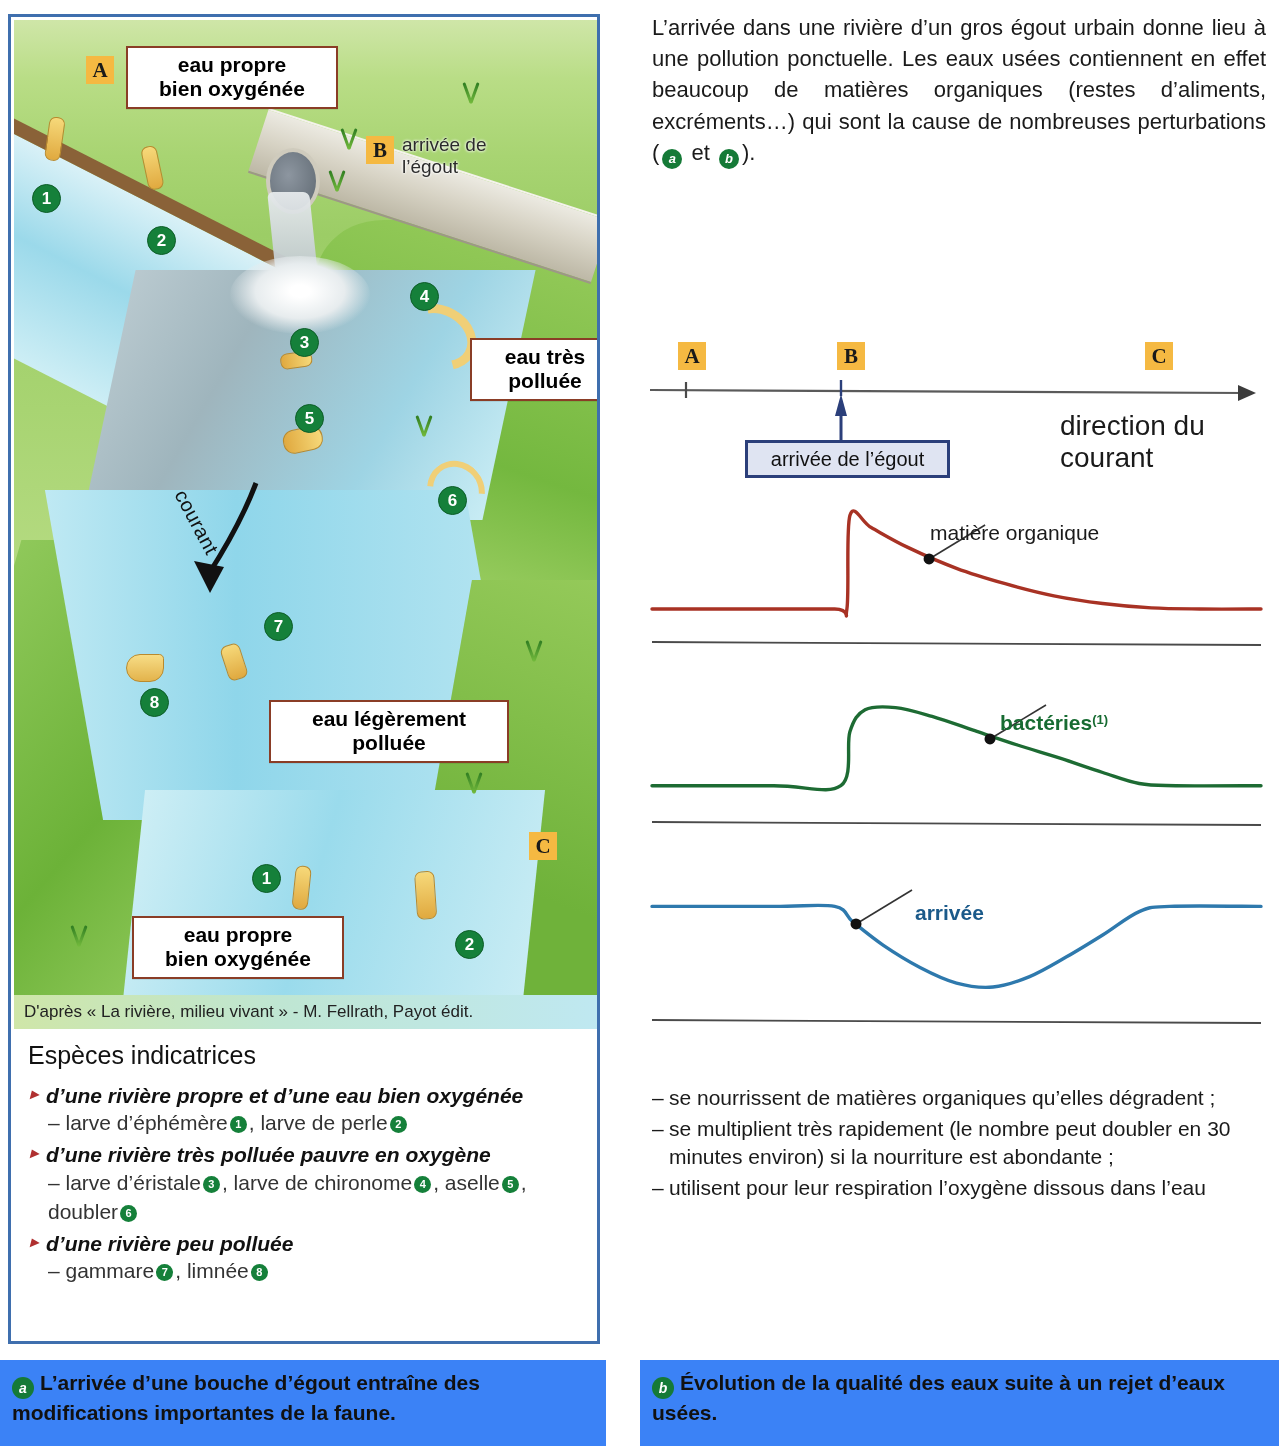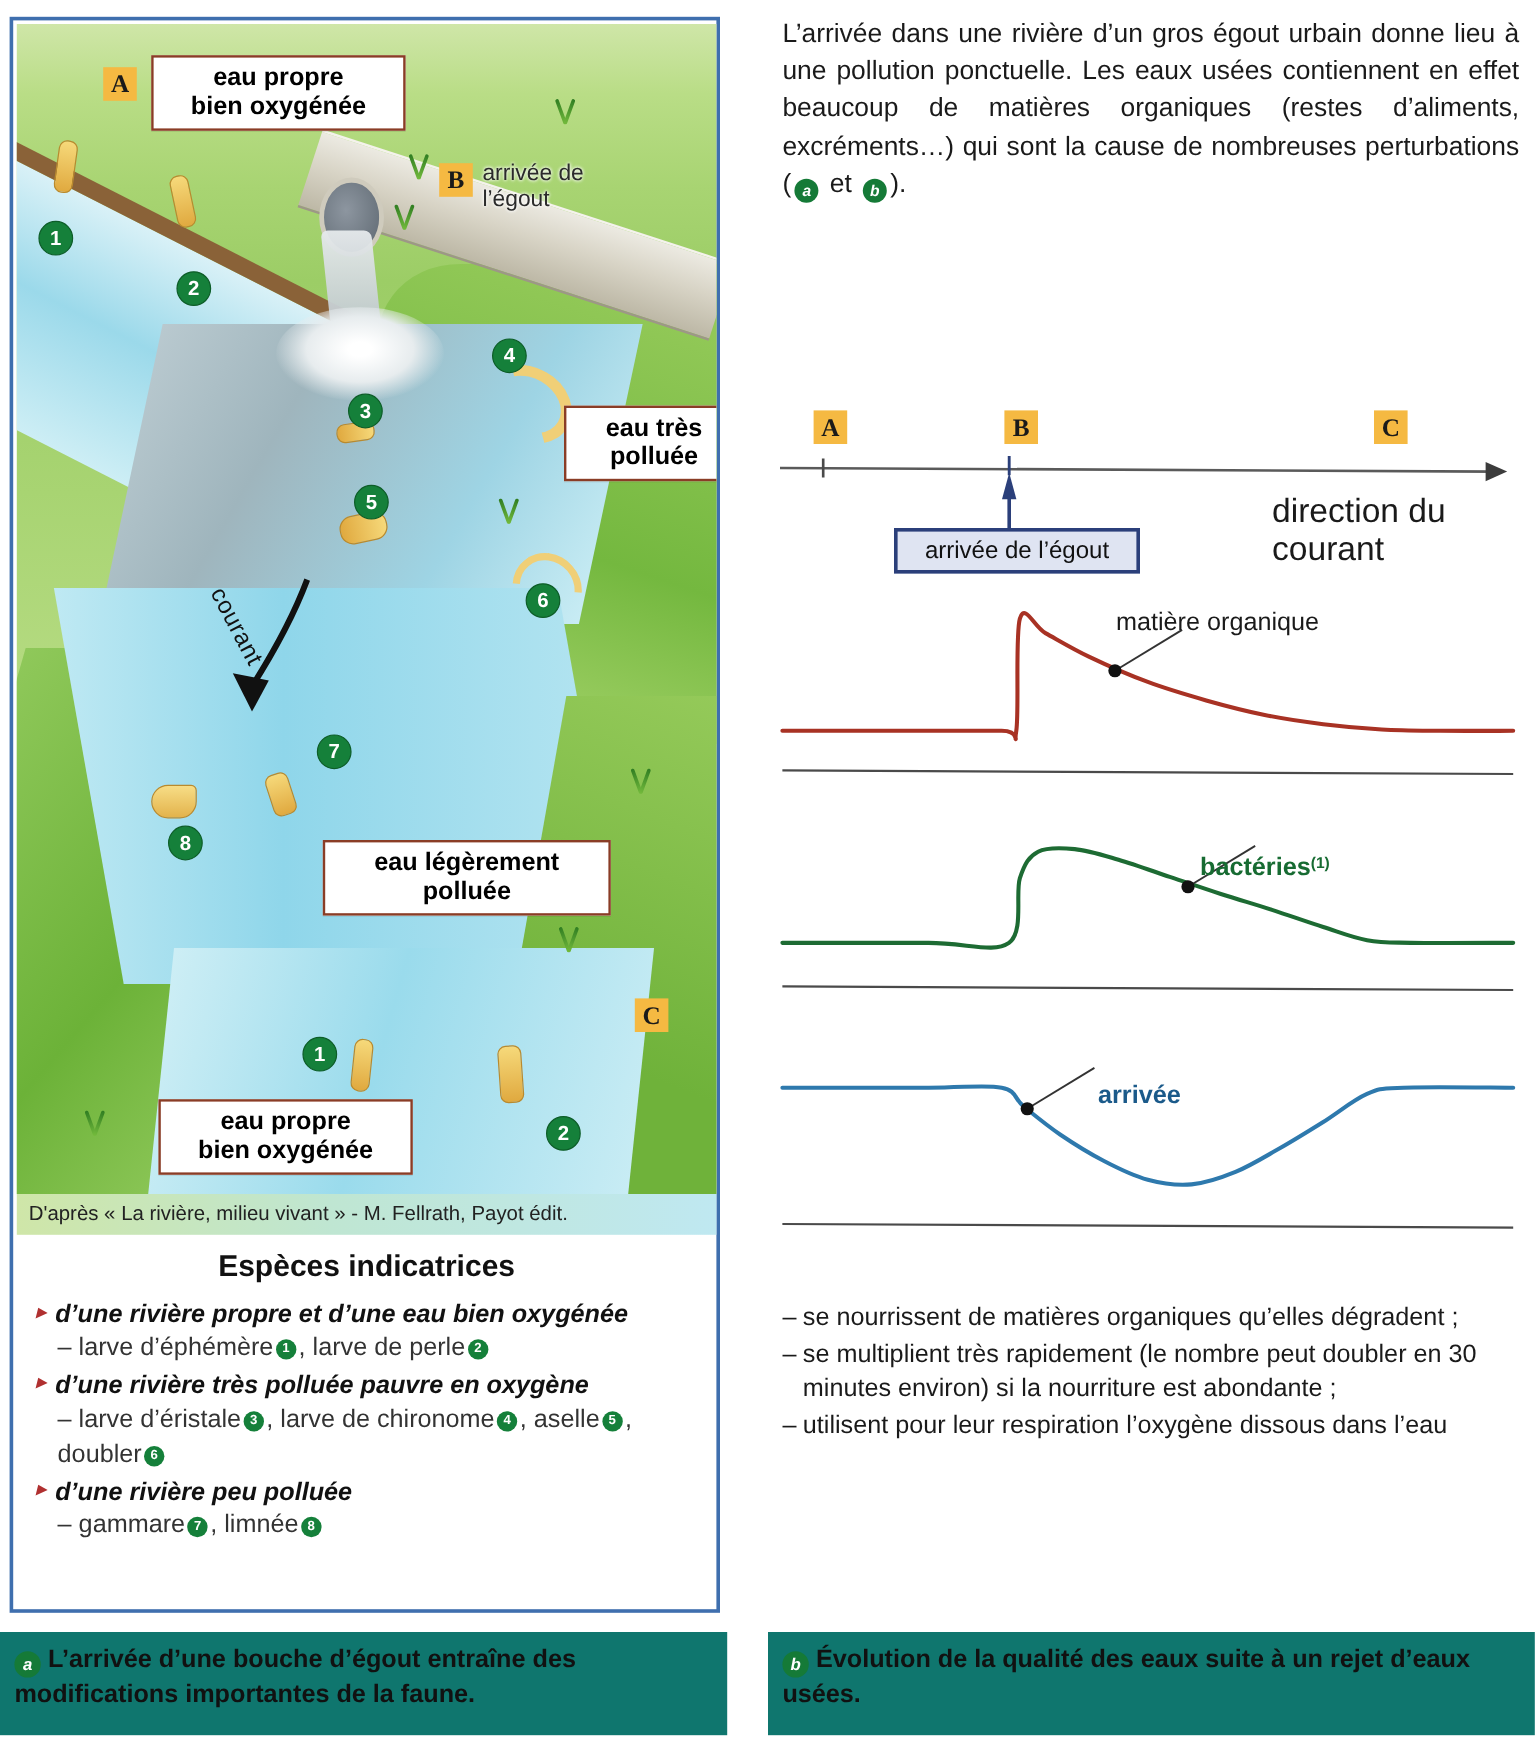--- a/index.html
+++ b/index.html
@@ -142,21 +142,21 @@
   #source-credit{
     position:absolute;left:3px;top:978px;width:583px;height:34px;
     display:flex;align-items:center;padding-left:10px;box-sizing:border-box;
     font-size:17px;color:#222;
     background:linear-gradient(90deg,#cfe6a8 0%,#bfe6d2 45%,#bfe8f1 100%);
   }
 
   
   #species-block{position:absolute;left:3px;top:1018px;width:583px;padding:0 14px;box-sizing:border-box;}
   #species-title{
-    text-align:center;font-size:25px;font-weight:700;color:#111;margin:6px 0 12px;
+    font-size:25px;font-weight:400;color:#111;margin:6px 0 12px;
   }
   .species-group{margin-bottom:3px;}
   .species-heading{
     font-style:italic;font-weight:700;font-size:21px;color:#111;
     line-height:1.3;padding-left:18px;position:relative;
   }
   .species-heading .bullet{
     position:absolute;left:2px;top:2px;color:#b03030;font-size:16px;
   }
   .species-items{
@@ -186,39 +186,39 @@
   #current-direction-label{
     position:absolute;left:420px;top:80px;font-size:28px;color:#1a1a1a;
   }
   #sewer-callout{
     position:absolute;left:105px;top:110px;width:205px;height:38px;
     background:#dfe4f2;border:3px solid #2b3f7a;
     display:flex;align-items:center;justify-content:center;
     font-size:20px;color:#111;box-sizing:border-box;
   }
   .curve-label{position:absolute;font-size:21px;line-height:1.2;}
-  #label-matiere{left:290px;top:176px;color:#1a1a1a;}
+  #label-matiere{left:290px;top:190px;color:#1a1a1a;}
   #label-bacteries{left:360px;top:380px;color:#176b32;font-weight:700;}
   #label-oxygene{left:275px;top:570px;color:#1b5a8a;font-weight:700;}
   .sup{font-size:13px;vertical-align:6px;}
 
   
   #footnote{
     position:absolute;left:12px;top:1082px;width:617px;
     font-size:21px;line-height:1.36;color:#1a1a1a;
   }
   #footnote .fn-marker{font-size:15px;vertical-align:7px;}
   #footnote ul{list-style:none;margin:0;padding:0;}
   #footnote li{position:relative;padding-left:17px;margin-top:2px;}
   #footnote li .dash{position:absolute;left:0;top:0;}
   #footnote b{font-weight:700;}
 
   
   .caption-box{
-    position:absolute;background:#0f766e;padding:9px 10px 10px 12px;
+    position:absolute;background:#3b82f6;padding:9px 10px 10px 12px;
     box-sizing:border-box;font-size:21px;line-height:1.32;color:#111;
     font-weight:700;
   }
   #caption-a{left:0px;top:1360px;width:606px;height:86px;}
   #caption-b{left:640px;top:1360px;width:639px;height:86px;}
   .cap-letter{
     display:inline-flex;align-items:center;justify-content:center;
     width:22px;height:22px;border-radius:50%;background:#157a37;color:#fff;
     font-size:14px;font-weight:700;font-style:italic;vertical-align:-3px;margin-right:6px;
   }

